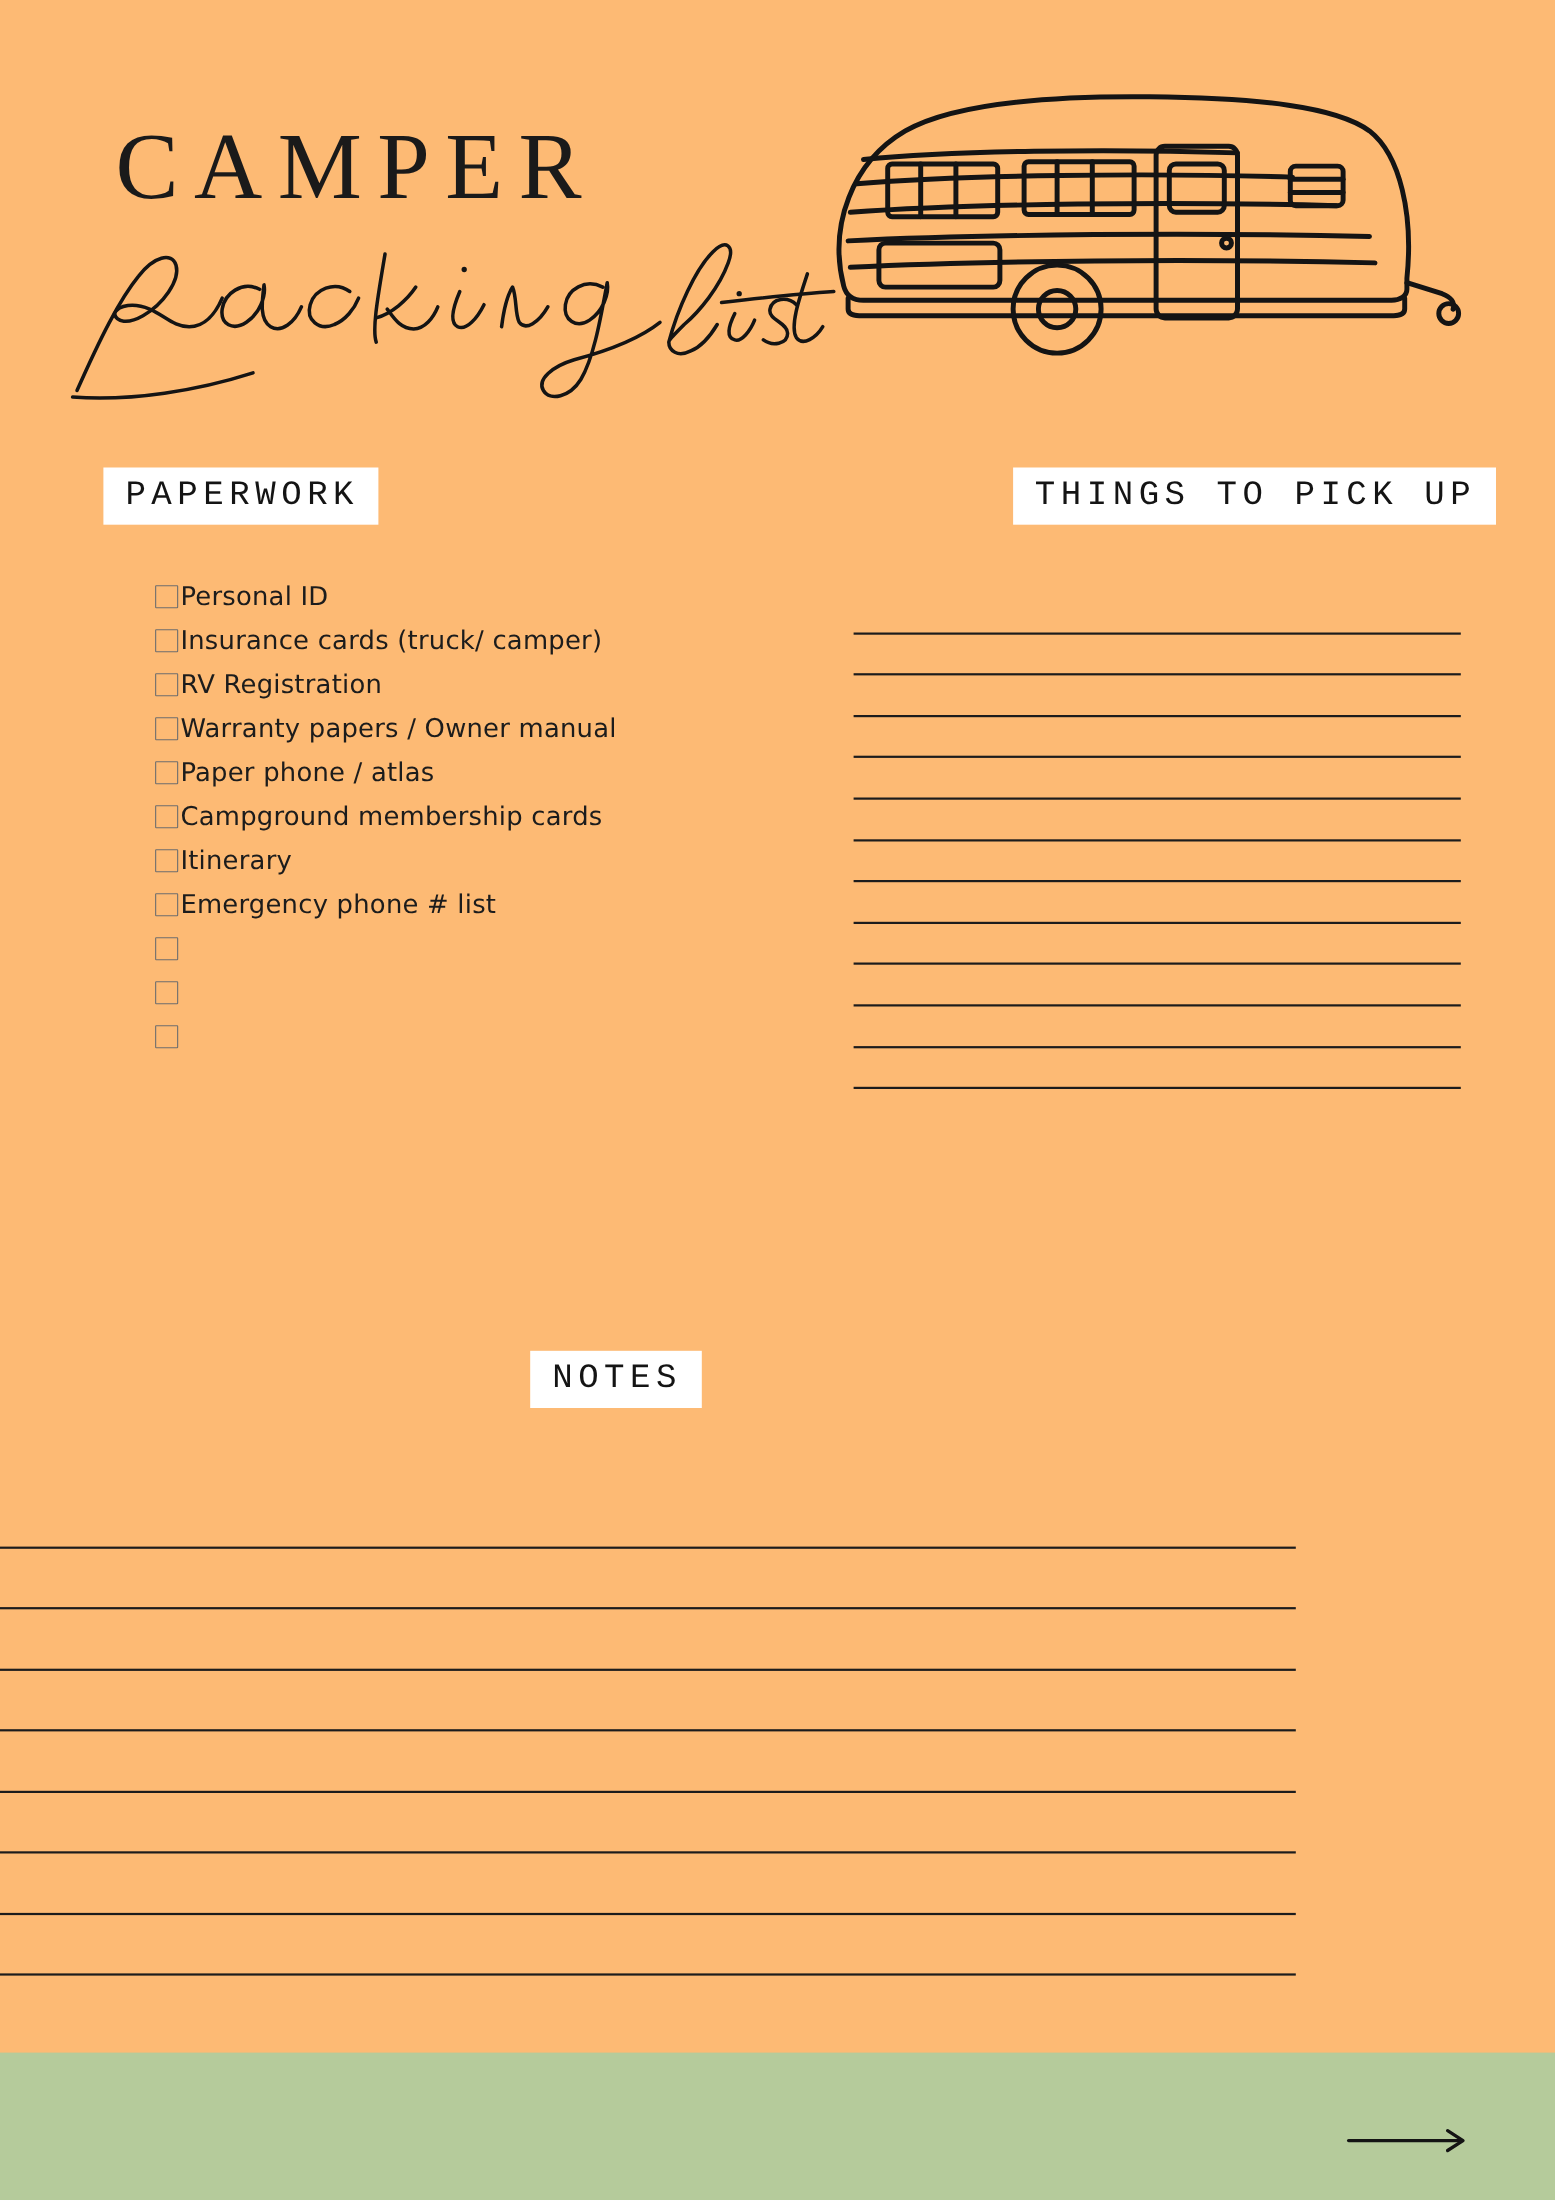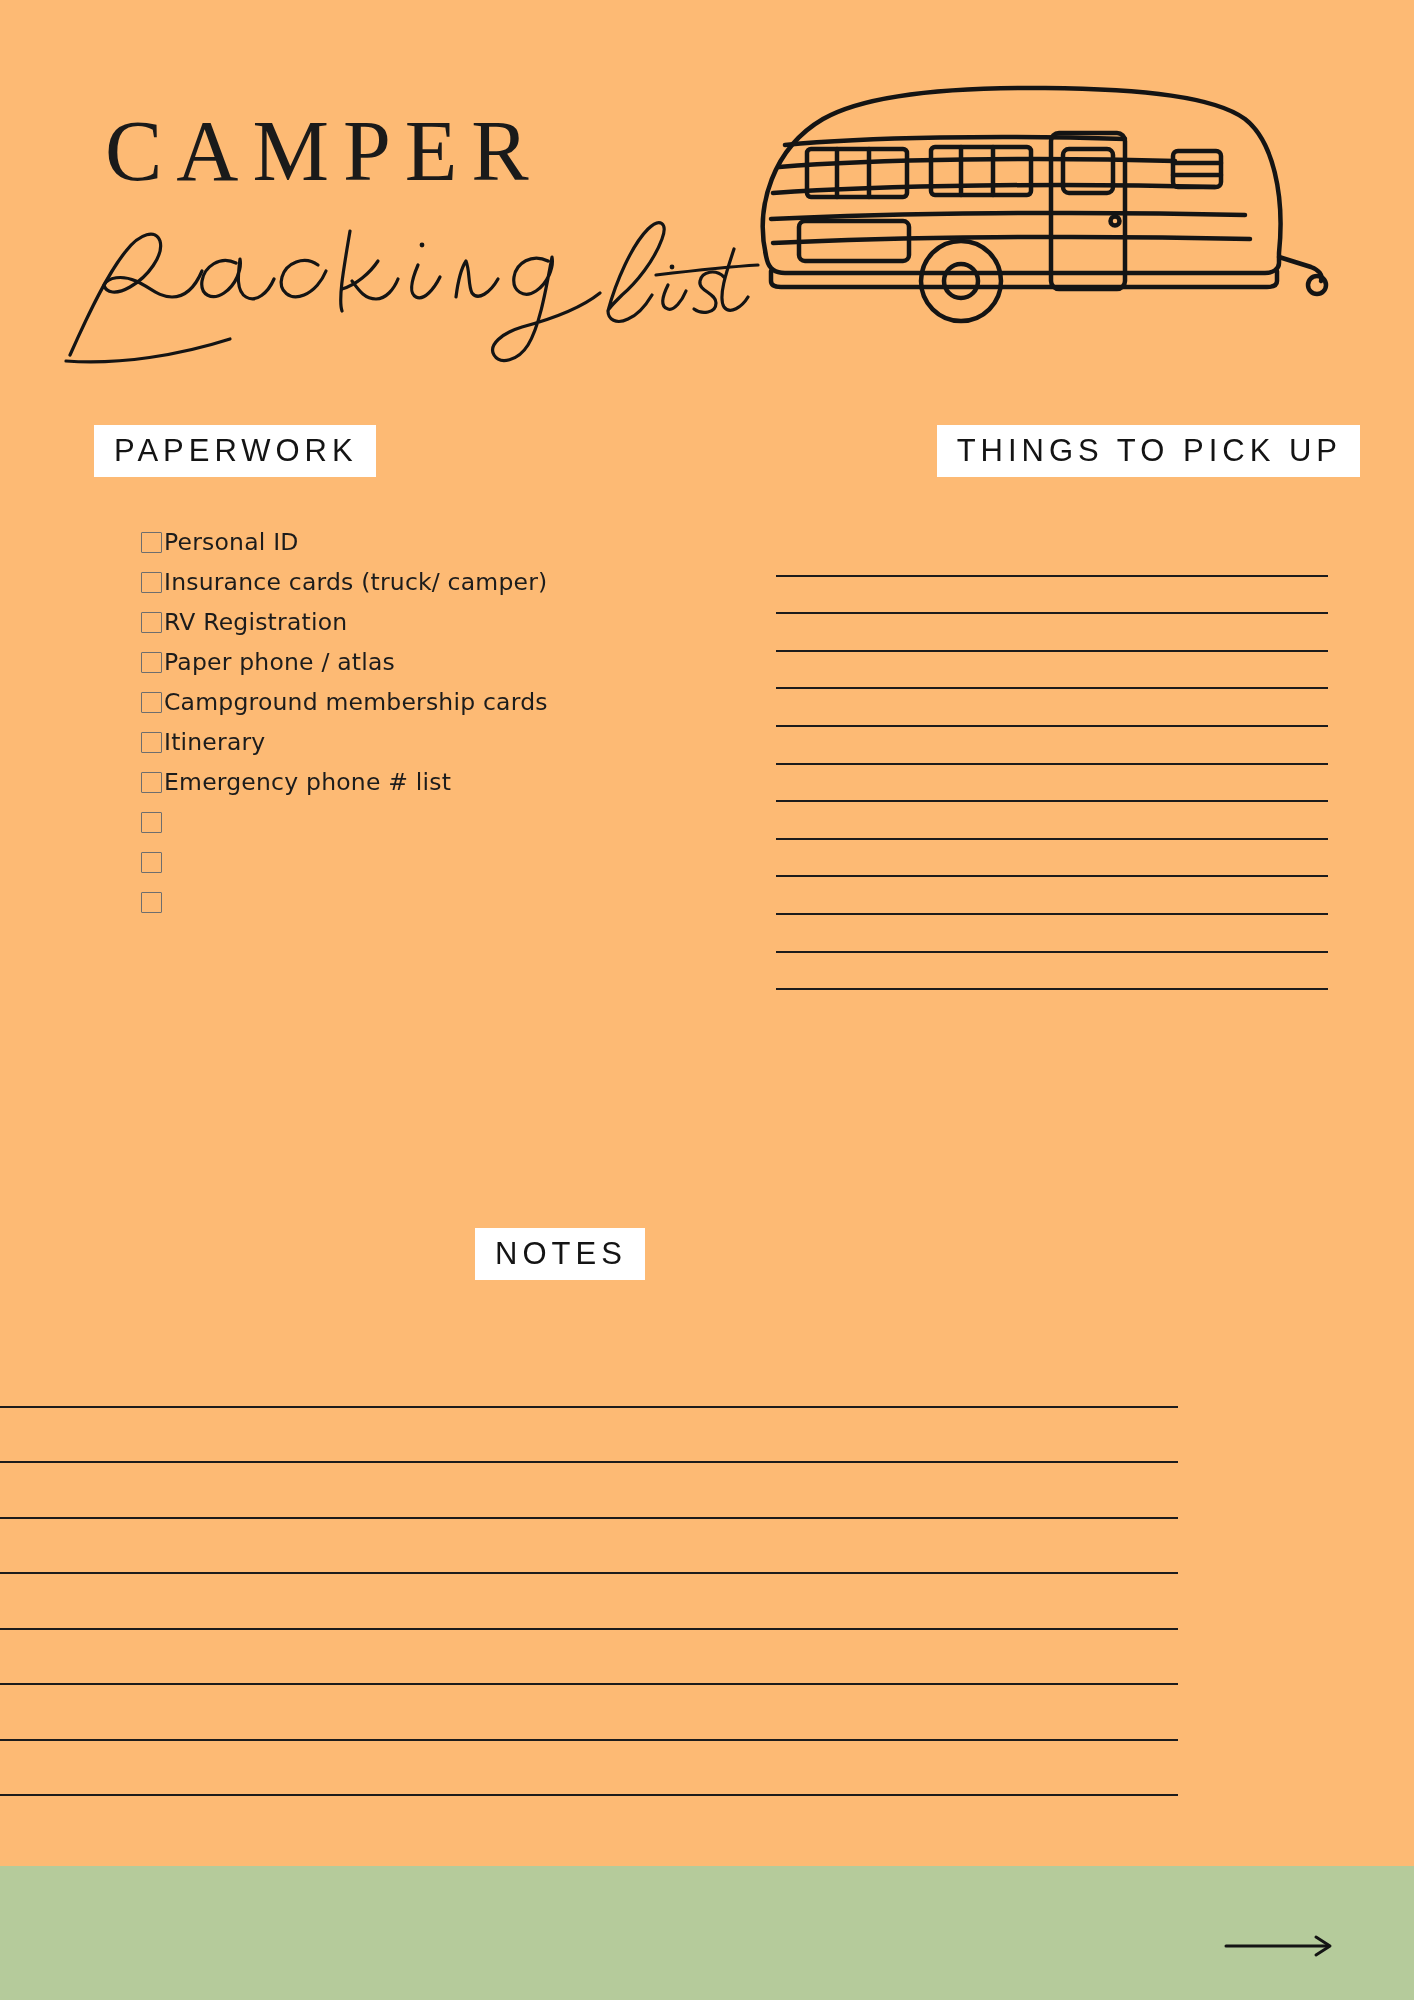--- a/index.html
+++ b/index.html
@@ -53,21 +53,21 @@
     top: 85px;
     width: 600px;
     height: 250px;
   }
   .camper-art svg { display: block; }
 
   
   .sec-head {
     display: inline-block;
     background: #ffffff;
-    font-family: Liberation Sans, sans-serif;
+    font-family: Liberation Mono, monospace;
     font-size: 31px;
     letter-spacing: 5px;
     color: #141414;
     padding: 9px 18px 9px 20px;
     line-height: 1.1;
     white-space: nowrap;
   }
 
   
   .paperwork {
@@ -251,20 +251,24 @@
         <span class="check-box"></span>
         <span class="check-label">Personal ID</span>
       </li>
       <li class="check-row">
         <span class="check-box"></span>
         <span class="check-label">Insurance cards (truck/ camper)</span>
       </li>
       <li class="check-row">
         <span class="check-box"></span>
         <span class="check-label">RV Registration</span>
+      </li>
+      <li class="check-row">
+        <span class="check-box"></span>
+        <span class="check-label">Warranty papers / Owner manual</span>
       </li>
       <li class="check-row">
         <span class="check-box"></span>
         <span class="check-label">Paper phone / atlas</span>
       </li>
       <li class="check-row">
         <span class="check-box"></span>
         <span class="check-label">Campground membership cards</span>
       </li>
       <li class="check-row">

